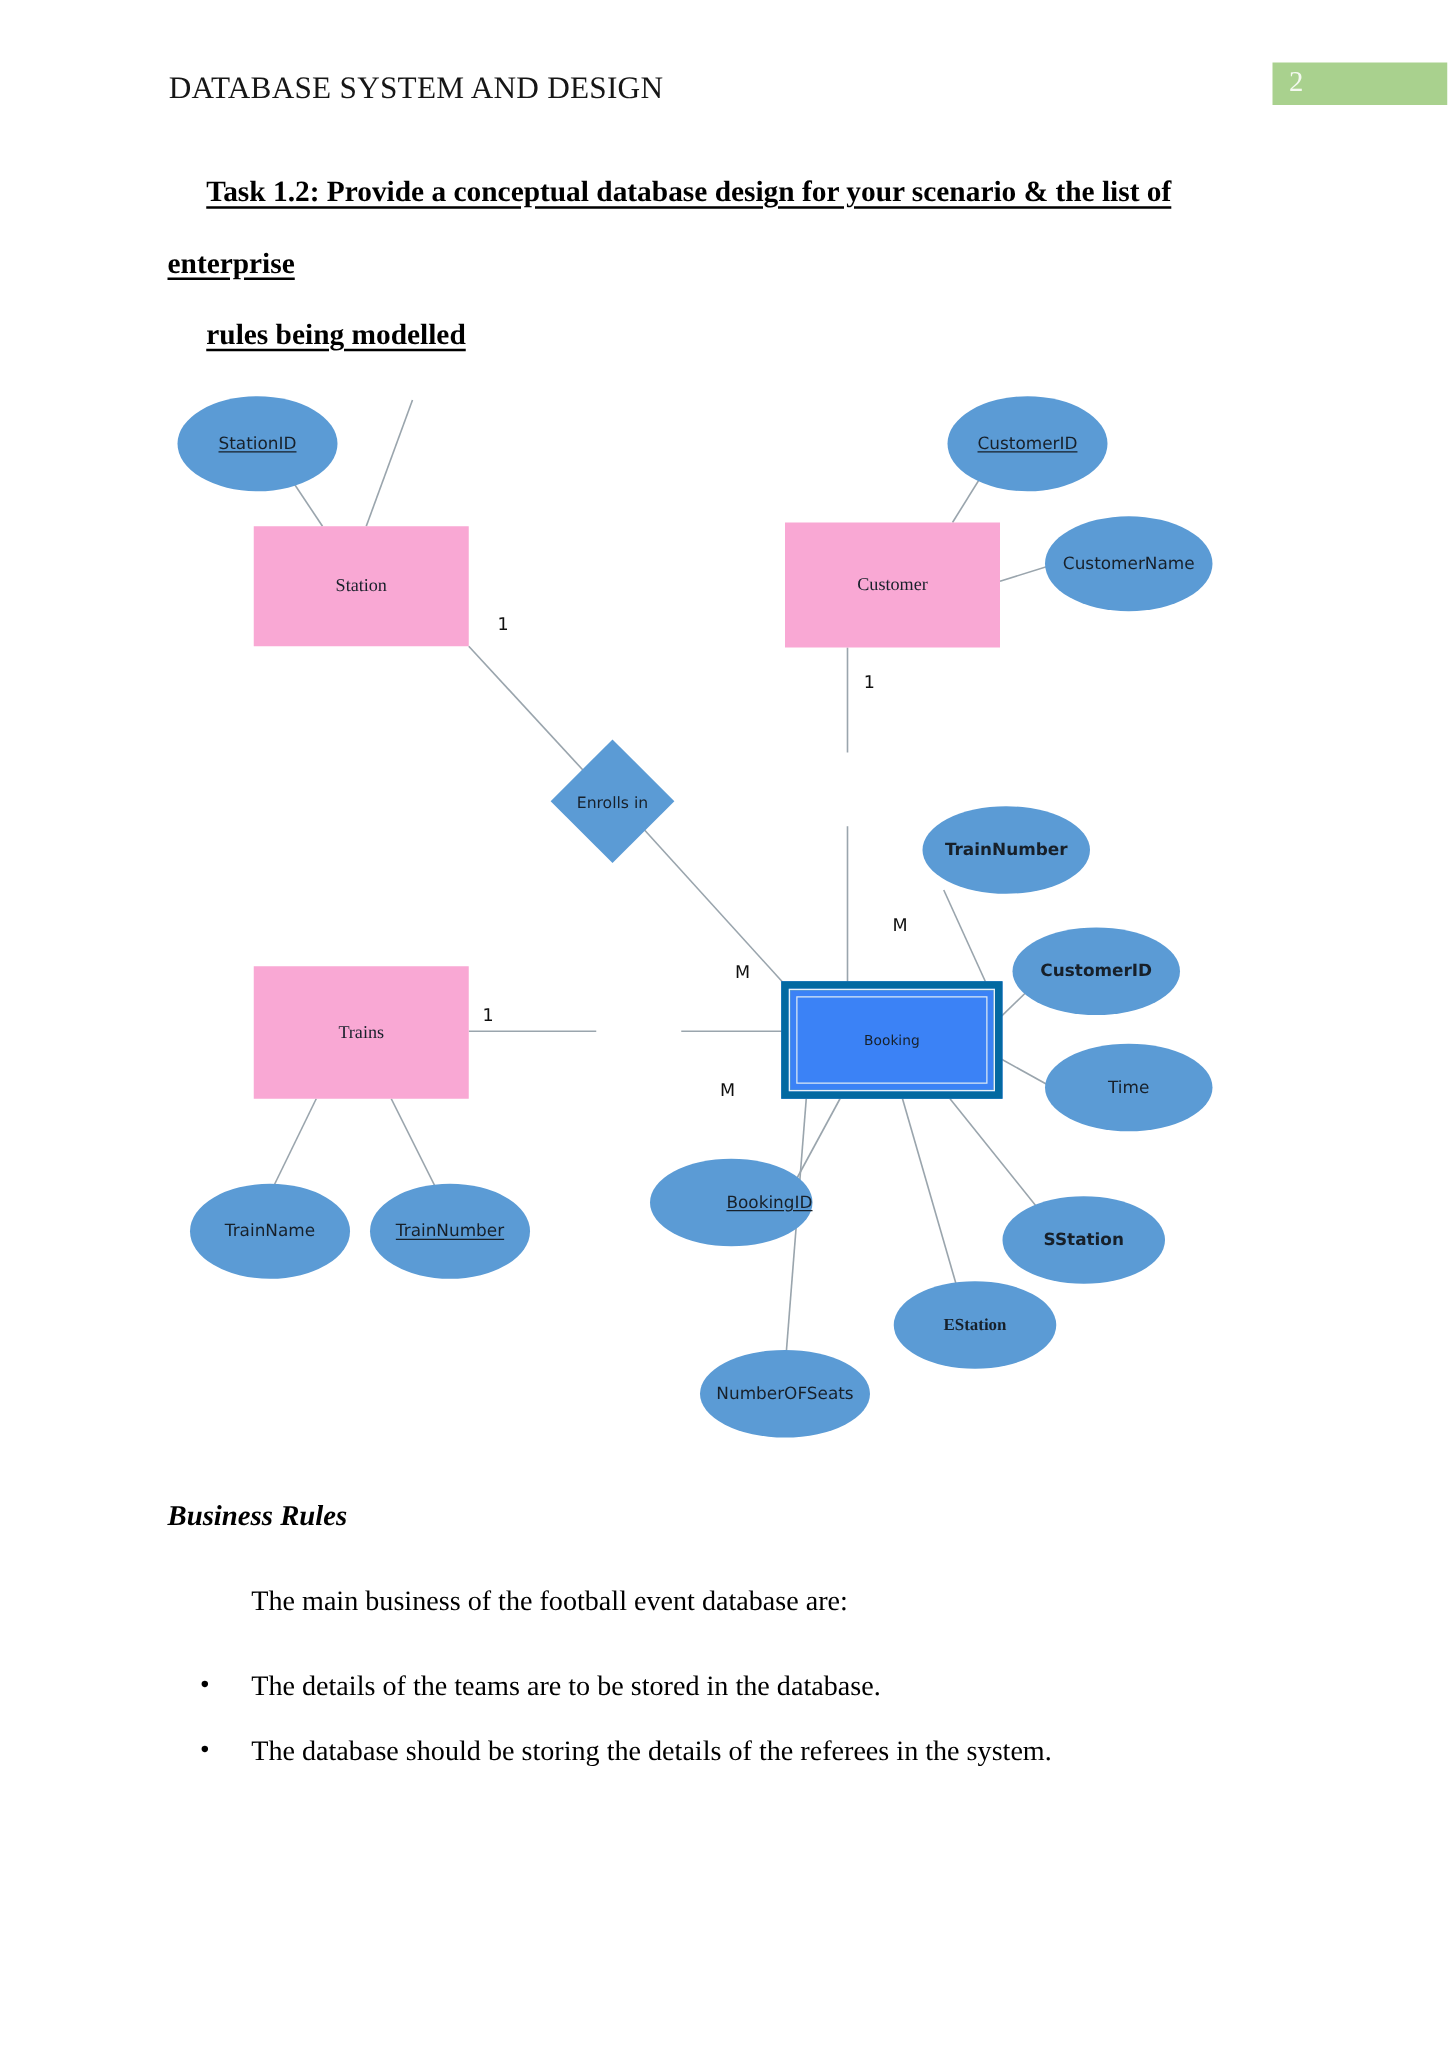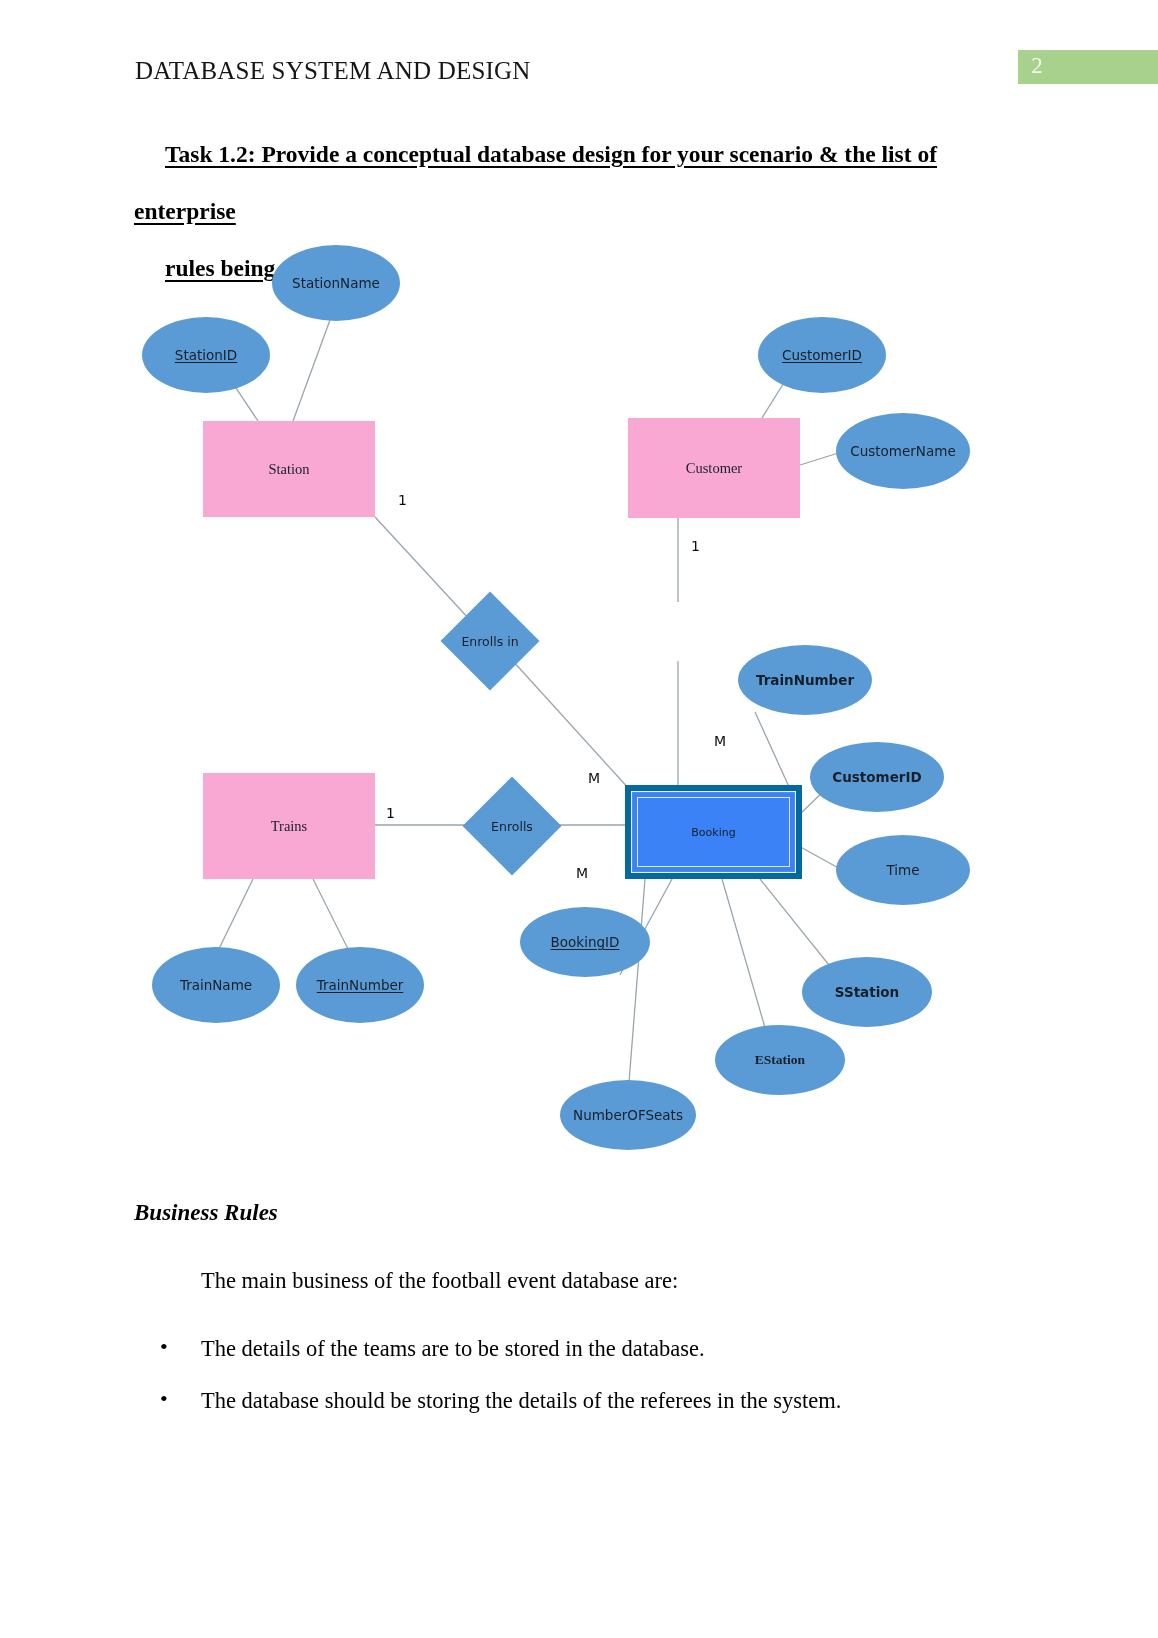--- a/index.html
+++ b/index.html
@@ -253,28 +253,21 @@
     <div class="inner-frame"></div>
     <span>Booking</span>
   </div>
 
   <div class="node rel" style="left:440px; top:370px; width:100px; height:92px;">
     <div class="diamond"></div>
     <span>Enrolls in</span>
   </div>
 
 
-  <div class="node rel" style="left:467px; top:558px; width:90px; height:86px;">
-    <div class="diamond"></div>
-    <span>Enrolls</span>
-  </div>
-
-  <div class="node attr" style="left:272px; top:20px; width:128px; height:76px;">
-    <span>StationName</span>
-  </div>
+
 
   <div class="node attr key" style="left:142px; top:92px; width:128px; height:76px;">
     <span>StationID</span>
   </div>
 
   <div class="node attr key" style="left:758px; top:92px; width:128px; height:76px;">
     <span>CustomerID</span>
   </div>
 
   <div class="node attr" style="left:836px; top:188px; width:134px; height:76px;">
@@ -302,21 +295,21 @@
   </div>
 
   <div class="node attr bold" style="left:802px; top:732px; width:130px; height:70px;">
     <span>SStation</span>
   </div>
 
   <div class="node attr bold" style="left:715px; top:800px; width:130px; height:70px;font-family:Liberation Serif, serif;">
     <span>EStation</span>
   </div>
 
-  <div class="node attr key" style="left:520px; top:682px; width:130px; height:70px;">
+  <div class="node attr key" style="left:520px; top:702px; width:130px; height:70px;justify-content:flex-end;">
     <span>BookingID</span>
   </div>
 
   <div class="node attr" style="left:560px; top:855px; width:136px; height:70px;">
     <span>NumberOFSeats</span>
   </div>
 
   <div class="card" style="left:398px; top:267px;">1</div>
   <div class="card" style="left:691px; top:313px;">1</div>
   <div class="card" style="left:386px; top:580px;">1</div>

